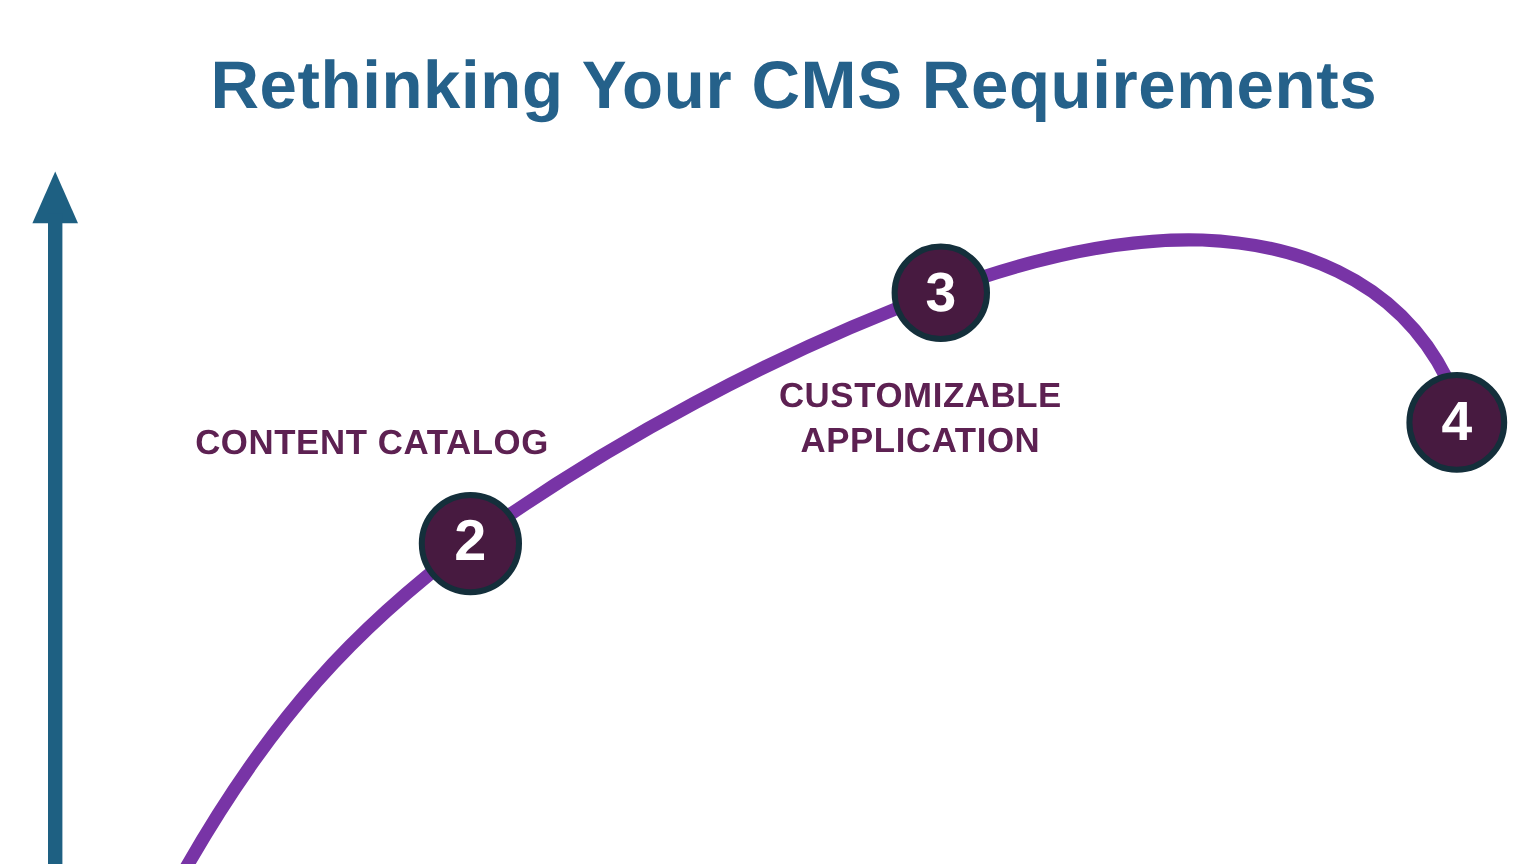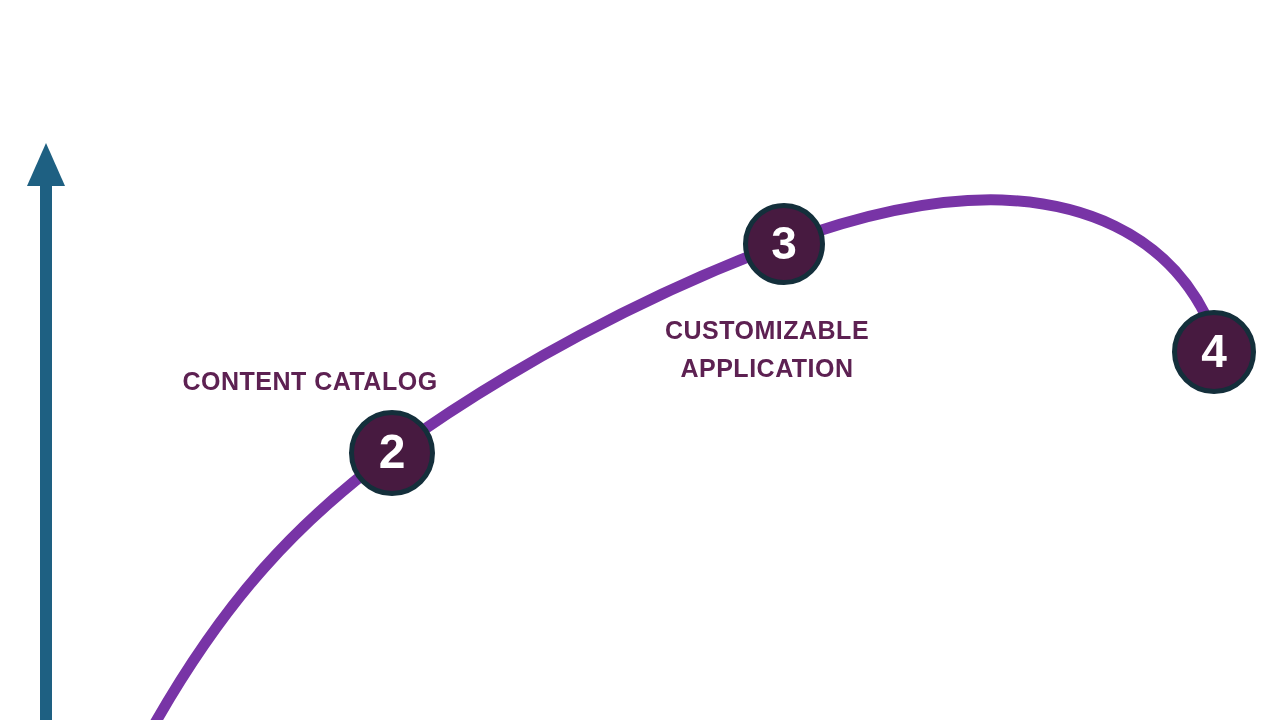--- a/index.html
+++ b/index.html
@@ -55,35 +55,36 @@
   .node-2 { left: 349px; top: 410px; width: 86px; height: 86px; }
   .node-3 { left: 743px; top: 203px; width: 82px; height: 82px; }
   .node-3 .num { font-size: 46px; }
   .node-4 { left: 1172px; top: 310px; width: 84px; height: 84px; }
   .node-4 .num { font-size: 46px; }
 
   .node-label {
     position: absolute;
     color: #5d2152;
     font-weight: bold;
-    font-size: 25px;
+    font-size: 29px;
     line-height: 38px;
     letter-spacing: 0.5px;
     text-align: center;
     white-space: pre-line;
   }
-  .label-2 { left: 110px; top: 362px; width: 400px; }
+  .label-2 { left: 110px; top: 350px; width: 400px; }
   .label-3 { left: 607px; top: 311px; width: 320px; }
   .label-4 { left: 1036px; top: 409px; width: 240px; }
 </style>
 </head>
 <body>
 
 <div class="stage">
 
+  <div class="slide-title">Rethinking Your CMS Requirements</div>
 
   <svg class="graphic" viewBox="0 0 1279 720">
 
     <g>
       <polygon points="46,143 27,186 65,186" fill="#1e6082"></polygon>
       <rect x="40" y="178" width="12" height="542" fill="#1e6082"></rect>
     </g>
 
     <path d="M 150 732
              C 225 598, 298 522, 392 452

